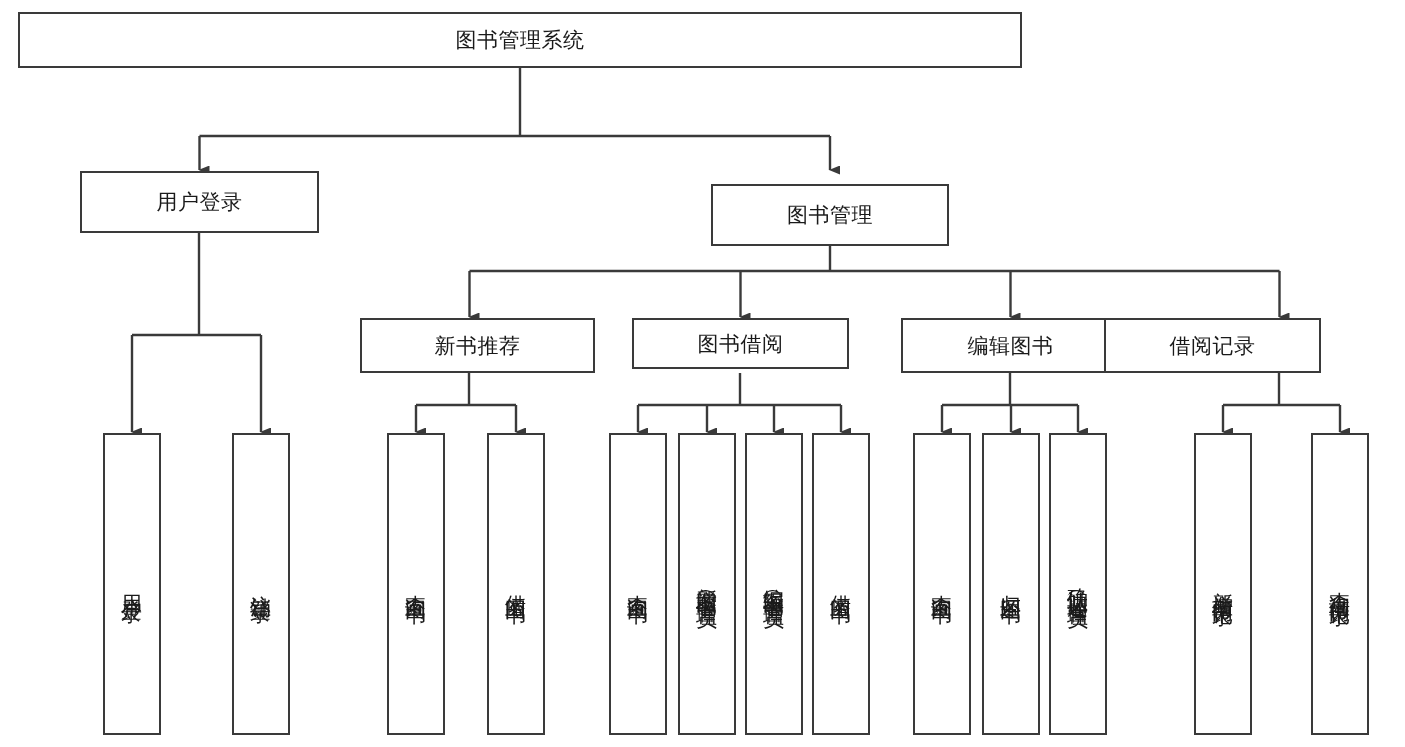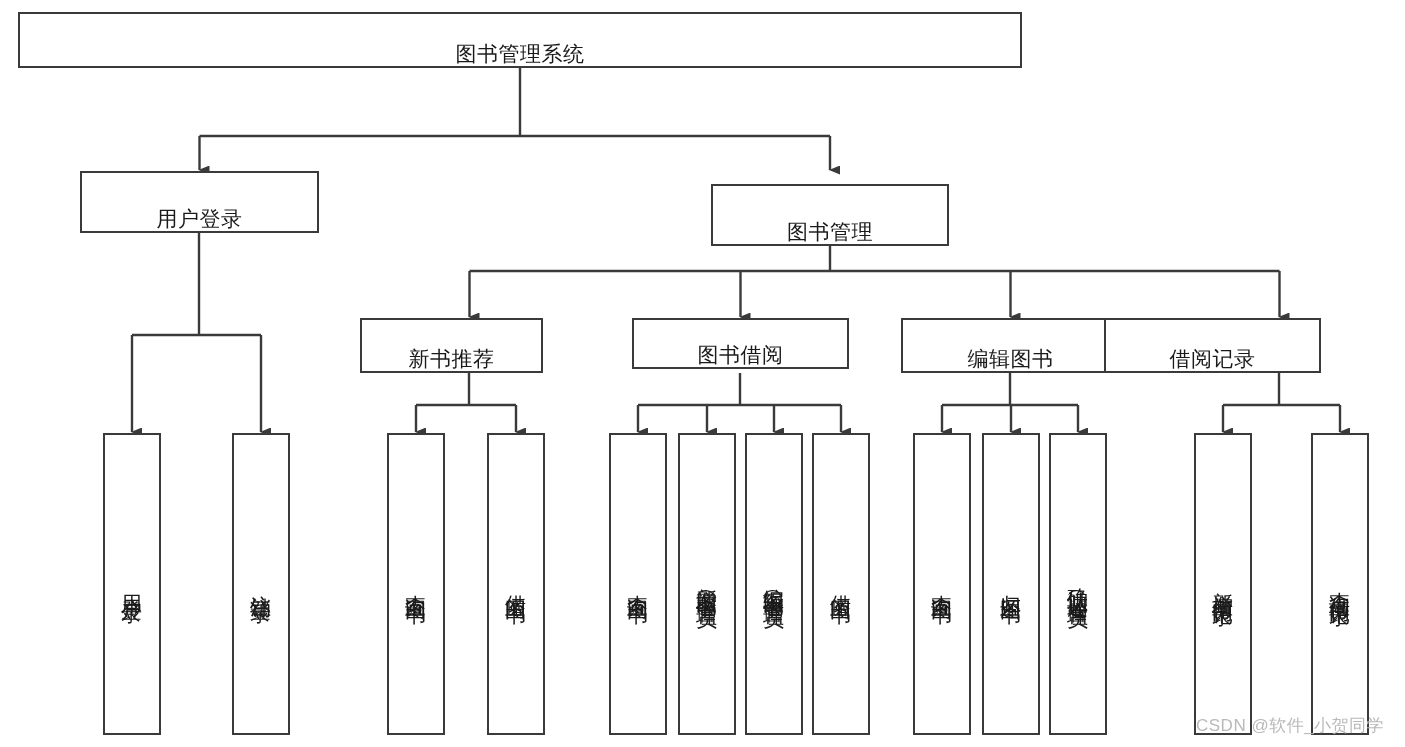--- a/index.html
+++ b/index.html
@@ -25,21 +25,21 @@
     top: 0;
     width: 1405px;
     height: 747px;
   }
   .node {
     position: absolute;
     box-sizing: border-box;
     background: #ffffff;
     border: 2px solid #3a3a3a;
     display: flex;
-    align-items: flex-end;
+    align-items: center;
     justify-content: center;
     overflow: hidden;
   }
   .node .label {
     color: #1a1a1a;
     text-align: center;
     line-height: 1.12;
     letter-spacing: 0.5px;
     white-space: nowrap;
   }
@@ -117,21 +117,21 @@
   <div id="node-layer">
       <div class="node horiz" style="left: 18px; top: 12px; width: 1004px; height: 56px;">
         <span class="label">图书管理系统</span>
       </div>
       <div class="node horiz" style="left: 80px; top: 171px; width: 239px; height: 62px;">
         <span class="label">用户登录</span>
       </div>
       <div class="node horiz" style="left: 711px; top: 184px; width: 238px; height: 62px;">
         <span class="label">图书管理</span>
       </div>
-      <div class="node horiz" style="left: 360px; top: 318px; width: 183px; height: 55px;">
+      <div class="node horiz" style="left: 360px; top: 318px; width: 235px; height: 55px;">
         <span class="label">新书推荐</span>
       </div>
       <div class="node horiz" style="left: 632px; top: 318px; width: 217px; height: 51px;">
         <span class="label">图书借阅</span>
       </div>
       <div class="node horiz" style="left: 901px; top: 318px; width: 219px; height: 55px;">
         <span class="label">编辑图书</span>
       </div>
       <div class="node horiz" style="left: 1104px; top: 318px; width: 217px; height: 55px;">
         <span class="label">借阅记录</span>
@@ -170,14 +170,13 @@
         <span class="label">确认归还（管理员）</span>
       </div>
       <div class="node vert" style="left: 1194px; top: 433px; width: 58px; height: 302px;">
         <span class="label">新增借阅记录</span>
       </div>
       <div class="node vert" style="left: 1311px; top: 433px; width: 58px; height: 302px;">
         <span class="label">查询借阅记录</span>
       </div>
     </div>
 
-  <div class="watermark" style="left:1196px; top:714px;">CSDN @软件_小贺同学</div>
 </div>
 
 </body></html>

